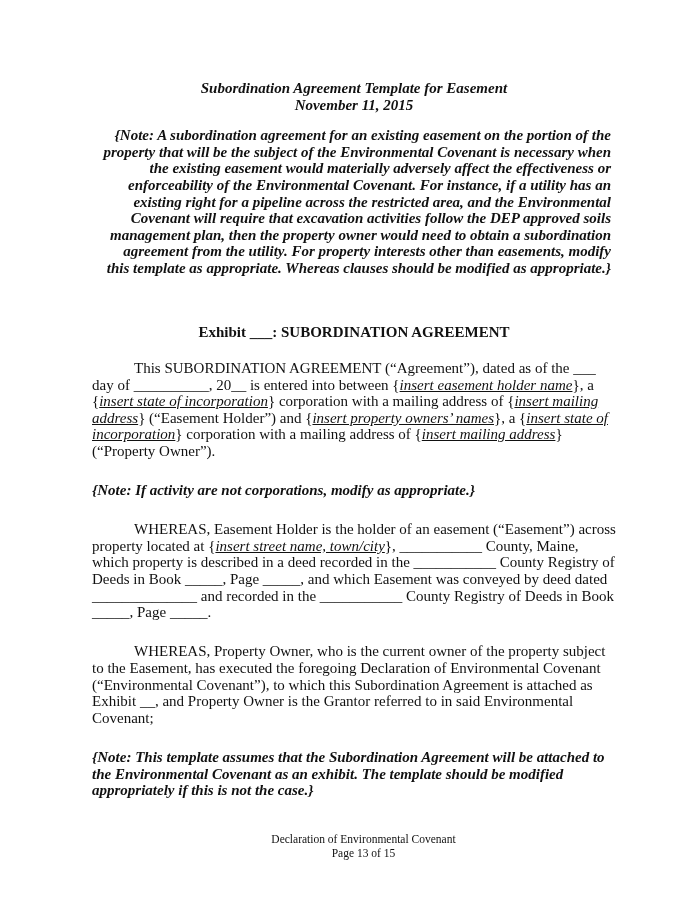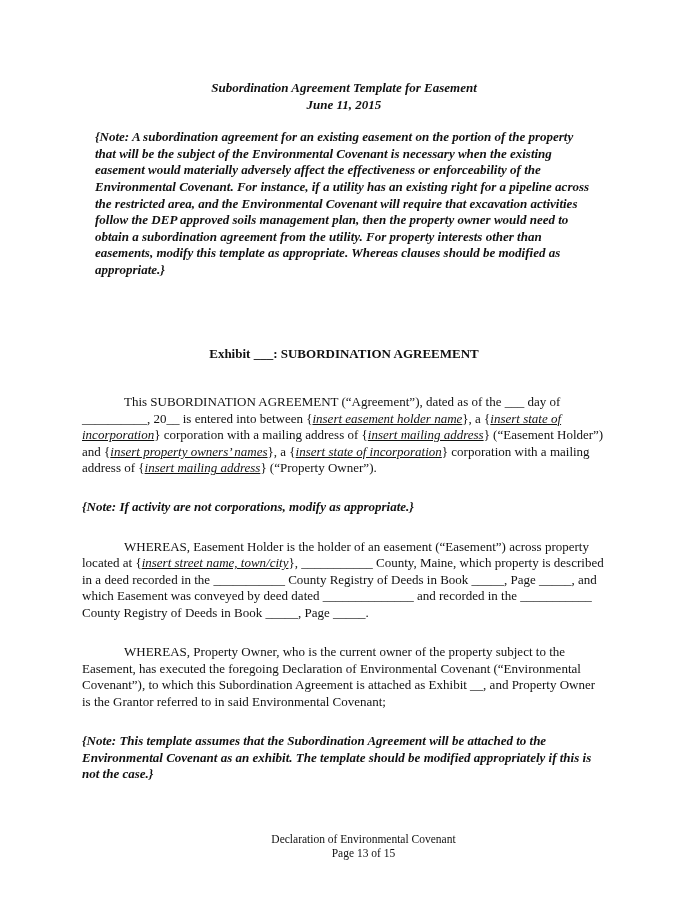--- a/index.html
+++ b/index.html
@@ -1,38 +1,38 @@
 <!DOCTYPE html>
 <html><head>
 <meta charset="utf-8">
 <style>
   html, body { margin: 0; padding: 0; background: #ffffff; }
   body { width: 695px; height: 900px; position: relative; overflow: hidden;
          font-family: "Liberation Serif", "DejaVu Serif", serif; color: #111; }
-  .page { position: absolute; left: 79px; top: 80px; width: 530px; font-size: 13px; line-height: 16.6px; }
+  .page { position: absolute; left: 89px; top: 80px; width: 530px; font-size: 15px; line-height: 16.6px; }
   .center { text-align: center; }
   .bi { font-weight: bold; font-style: italic; }
   .b { font-weight: bold; }
   .title-block { margin: 0 0 14px 0; }
-  .note { margin: 16px; }
+  .note { margin: 8px; text-align: right; }
   p { margin: 3px; }
   .gap { height: 16.6px; }
   .indent { text-indent: 42px; }
   .fill { font-style: italic; text-decoration: underline; }
-  .exhibit { margin: 12px; }
+  .exhibit { margin: 0; }
   .footer { position: absolute; left: 16px; width: 695px; top: 833px; text-align: center;
             font-size: 11.5px; line-height: 13.5px; }
 </style>
 </head>
 <body>
 
 <div class="page">
   <div class="title-block center bi">
     <div>Subordination Agreement Template for Easement</div>
-    <div>June 11, 2015</div>
+    <div>November 11, 2015</div>
   </div>
 
   <p class="note bi">{Note: A subordination agreement for an existing easement on the portion of the property that will be the subject of the Environmental Covenant is necessary when the existing easement would materially adversely affect the effectiveness or enforceability of the Environmental Covenant.  For instance, if a utility has an existing right for a pipeline across the restricted area, and the Environmental Covenant will require that excavation activities follow the DEP approved soils management plan, then the property owner would need to obtain a subordination agreement from the utility.  For property interests other than easements, modify this template as appropriate.  Whereas clauses should be modified as appropriate.}</p>
 
   <div class="gap"></div>
     <div class="gap"></div>
     <div style="height:6px"></div>
 
   <p class="exhibit center b">Exhibit ___:  SUBORDINATION AGREEMENT</p>
 

